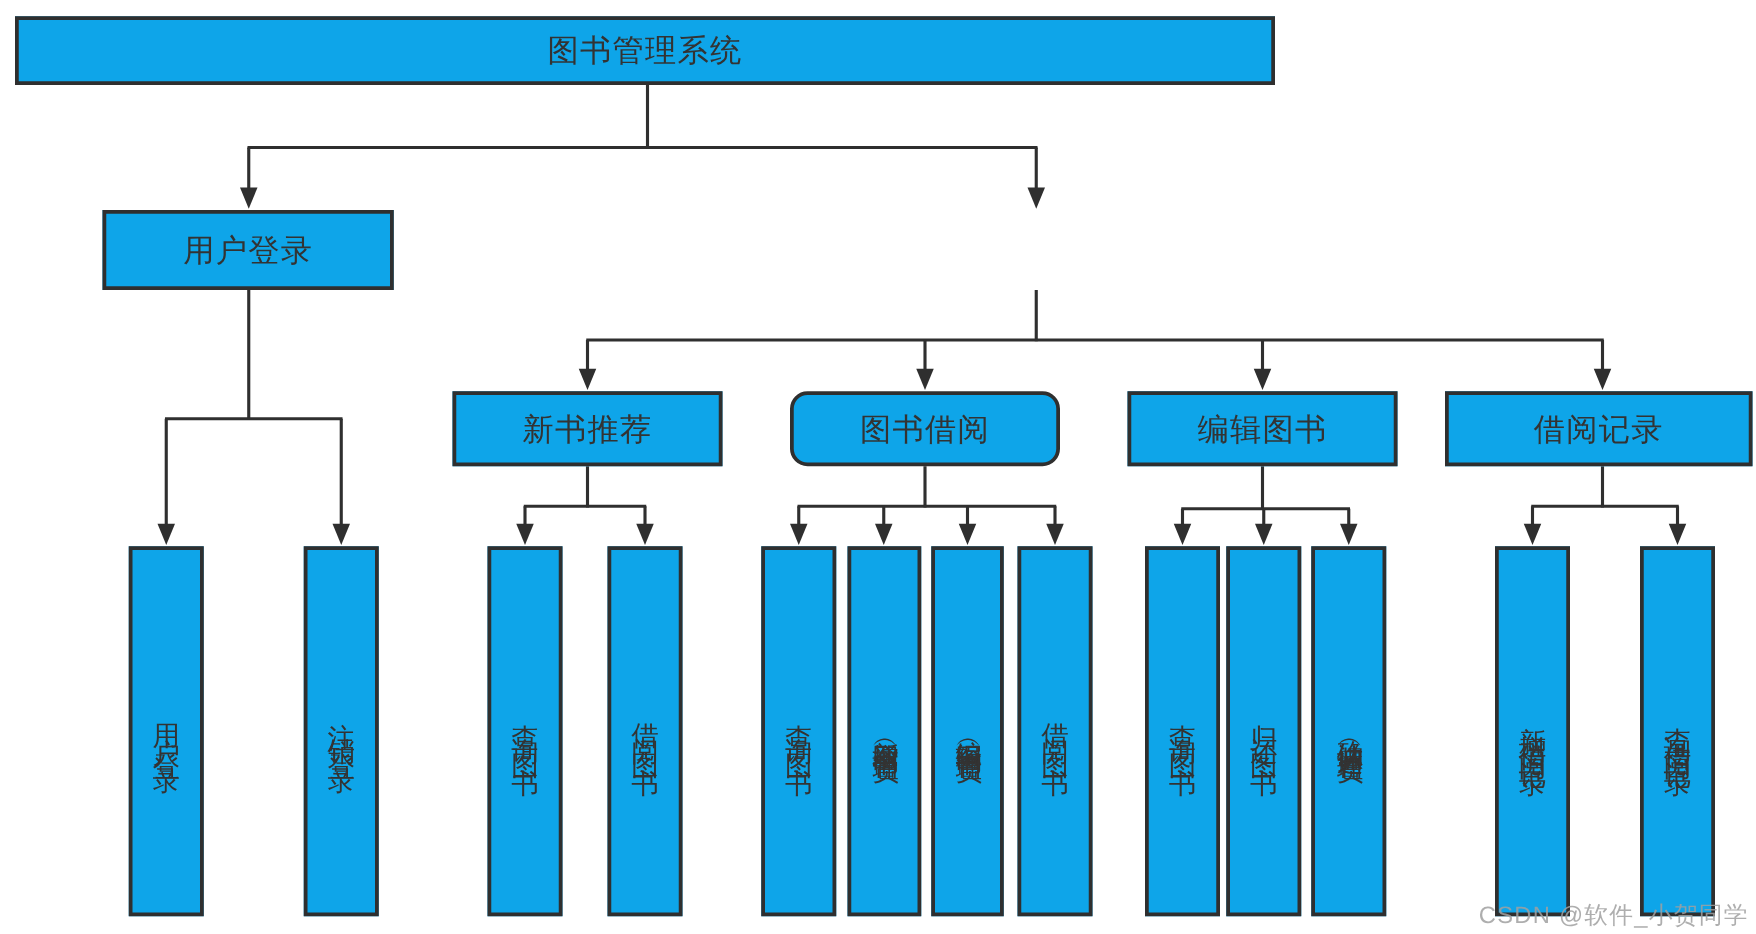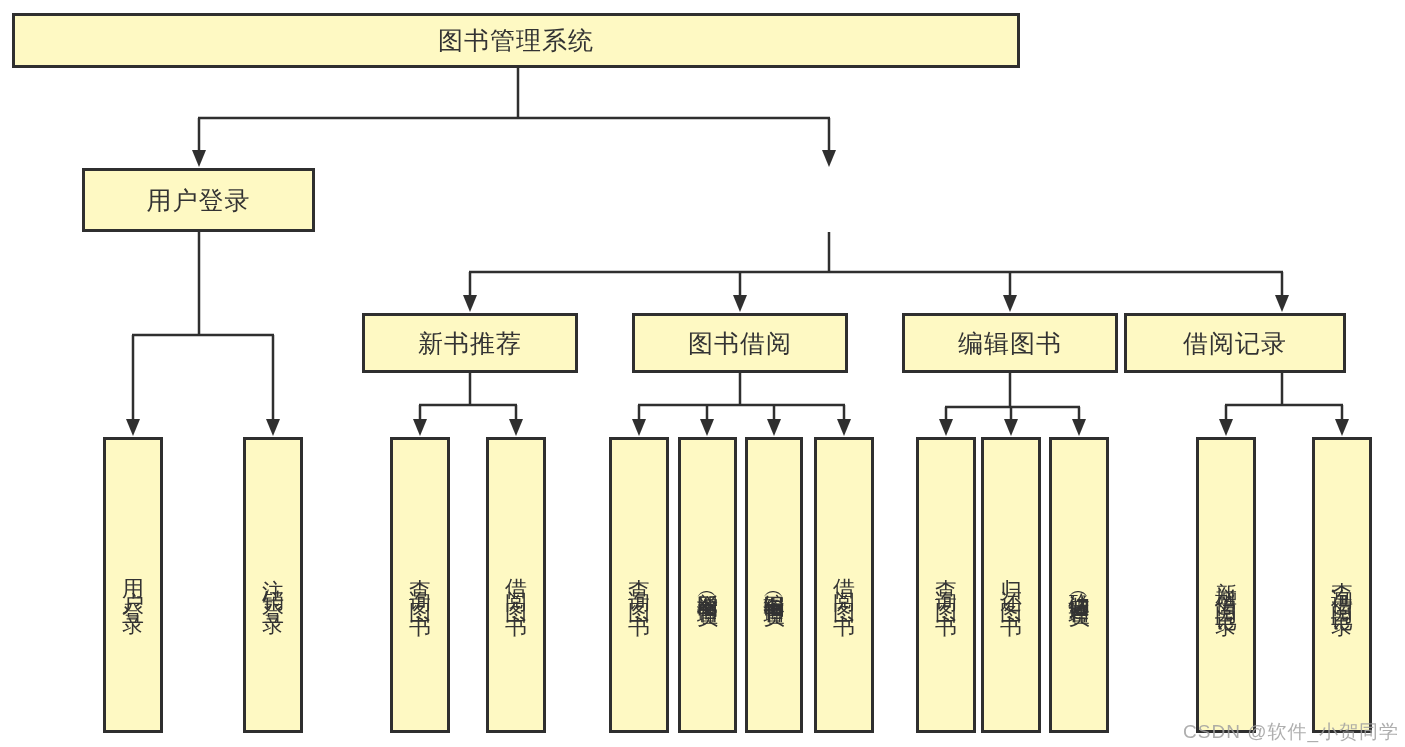--- a/index.html
+++ b/index.html
@@ -8,21 +8,21 @@
     width:1405px;height:747px;
     background:#ffffff;
     font-family:"Liberation Sans","DejaVu Sans",sans-serif;
     overflow:hidden;
   }
   .wires{position:absolute;left:0;top:0;width:1405px;height:747px;z-index:1;}
   .node{
     position:absolute;
     box-sizing:border-box;
     border:3px solid #2f2f2f;
-    background:#fef9c3;
+    background:#0ea5e9;
     display:flex;align-items:center;justify-content:center;
     color:#333333;
     z-index:2;
   }
   .hlabel{font-size:25px;letter-spacing:1px;white-space:nowrap;}
   .vnode{top:437px;height:296px;width:60px;}
   .vtext{
     writing-mode:vertical-rl;
     text-orientation:mixed;
     font-size:22px;
@@ -129,27 +129,27 @@
     <span class="hlabel">图书管理系统</span>
   </div>
 
   <div class="node" style="left:82px;top:168px;width:233px;height:64px;">
     <span class="hlabel">用户登录</span>
   </div>
 
   <div class="node" style="left:362px;top:313px;width:216px;height:60px;text-align:center;">
     <span class="hlabel">新书推荐</span>
   </div>
-  <div class="node" style="left:632px;top:313px;width:216px;height:60px;">
+  <div class="node" style="left:632px;top:313px;width:216px;height:60px;border-radius:14px;">
     <span class="hlabel">图书借阅</span>
   </div>
   <div class="node" style="left:902px;top:313px;width:216px;height:60px;">
     <span class="hlabel">编辑图书</span>
   </div>
-  <div class="node" style="left:1124px;top:313px;width:222px;height:60px;">
+  <div class="node" style="left:1156px;top:313px;width:246px;height:60px;">
     <span class="hlabel">借阅记录</span>
   </div>
 
   <div class="node vnode" style="left:103px;">
     <span class="vtext vs-lg">用户登录</span>
   </div>
   <div class="node vnode" style="left:243px;">
     <span class="vtext vs-lg">注销登录</span>
   </div>
 

